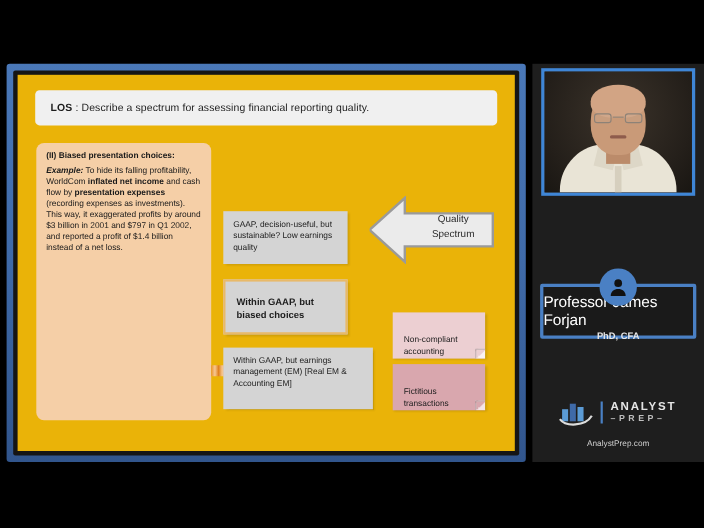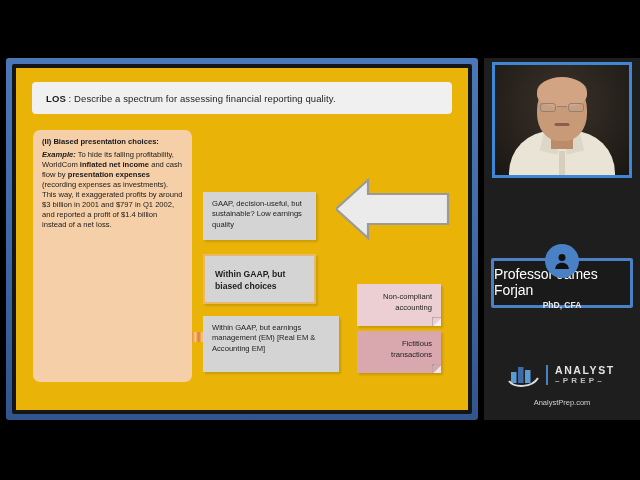--- a/index.html
+++ b/index.html
@@ -100,23 +100,22 @@
   }
   #quality-arrow .qa-label {
     position: absolute; left: 40px; top: 15px; width: 72px;
     text-align: center; font-size: 9px; color: #2a2a2a; line-height: 1.45;
   }
 
   
   .pink-box {
     position: absolute;
     font-size: 7.6px; color: #1d1d1d; line-height: 1.4;
-    padding: 8px 9px 6px 10px;
+    padding: 20px 9px 6px 10px;
     box-shadow: 1.5px 1.5px 2px rgba(0,0,0,0.14);
-    text-align: right;
   }
   #pink-1 { left: 341px; top: 216px; width: 84px; height: 42px; background: #eccfd2; }
   #pink-2 { left: 341px; top: 263px; width: 84px; height: 42px; background: #d9a7ae; }
   .fold {
     position: absolute; right: 0; bottom: 0; width: 9px; height: 9px;
     background: linear-gradient(135deg, rgba(255,255,255,0) 50%, rgba(255,255,255,0.72) 50%);
     border-left: 0.7px solid rgba(120,90,95,0.45);
     border-top: 0.7px solid rgba(120,90,95,0.45);
   }
 
@@ -222,20 +221,24 @@
     </div>
 
     <div class="gray-box" id="gray-2">GAAP, decision-useful, but sustainable? Low earnings quality</div>
     <div class="gray-box" id="gray-3">Within GAAP, but biased choices</div>
     <div class="gray-box" id="gray-4">Within GAAP, but earnings management (EM) [Real EM &amp; Accounting EM]</div>
 
     <div id="quality-arrow">
       <svg width="120" height="62" viewBox="0 0 120 62" style="position:absolute;left:0;top:0;">
         <polygon points="0,31 32,2 32,16 112,16 112,46 32,46 32,60" fill="#ebebeb" stroke="#9a9a9a" stroke-width="2.2"></polygon>
       </svg>
+      <div class="qa-label">
+        <span>Quality</span><br>
+        <span>Spectrum</span>
+      </div>
     </div>
 
     <div class="pink-box" id="pink-1">
       <span>Non-compliant accounting</span>
       <span class="fold"></span>
     </div>
     <div class="pink-box" id="pink-2">
       <span>Fictitious transactions</span>
       <span class="fold"></span>
     </div>

